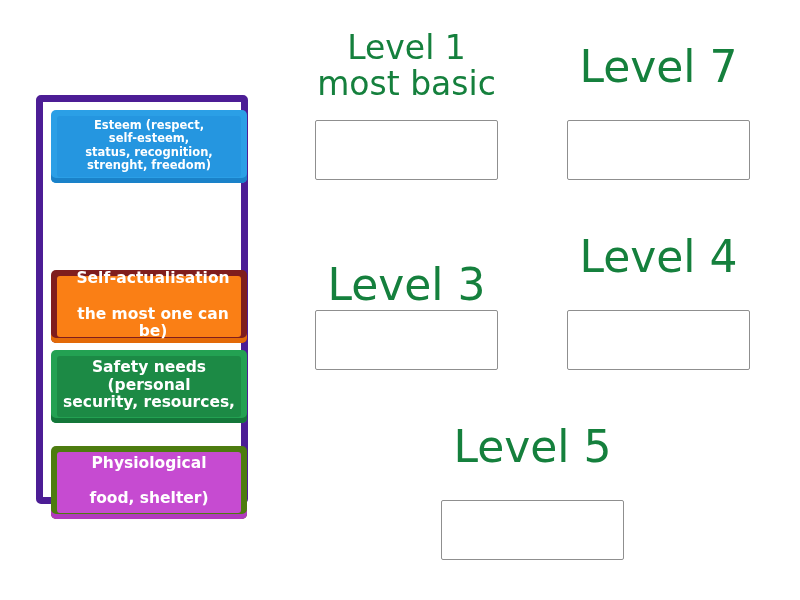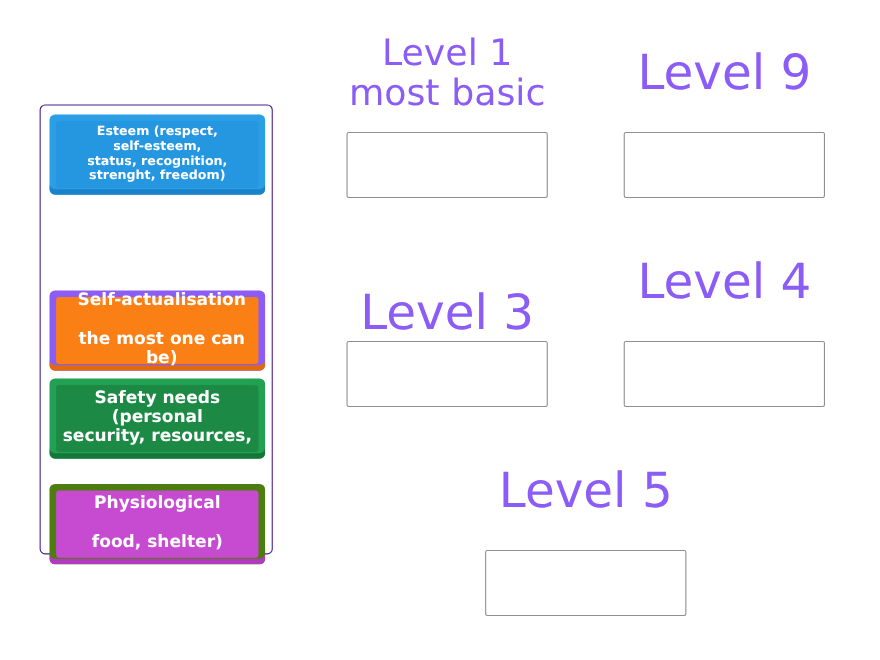--- a/index.html
+++ b/index.html
@@ -2,49 +2,49 @@
 <html><head>
   <meta charset="utf-8">
   <style>
     html, body { margin: 0; padding: 0; }
     body {
       width: 800px; height: 600px; background: #ffffff; position: relative; overflow: hidden;
       font-family: "DejaVu Sans", sans-serif;
     }
     .tray {
       position: absolute; left: 36px; top: 95px; width: 212px; height: 409px;
-      border: 1px solid #4c1d95; border-radius: 5px; background: #fff;
+      border: 7px solid #4c1d95; border-radius: 5px; background: #fff;
       box-sizing: border-box;
     }
     .card {
       position: absolute; left: 8px; width: 196px; height: 73px;
       border-radius: 5px; box-sizing: border-box;
       color: #fff; font-weight: bold; text-align: center;
       display: flex; align-items: center; justify-content: center;
       line-height: 1.15; cursor: grab; padding: 4px 4px 6px 4px;
     }
     .card .inner {
       position: absolute; left: 6px; right: 6px; top: 6px; bottom: 6px; border-radius: 3px;
     }
     .card span { position: relative; z-index: 1; }
     .card.small { font-size: 11.5px; }
     .card.large { font-size: 15.5px; }
     .c-blue { top: 8px; background: #2b9fe6; box-shadow: inset 0 -5px 0 #1a82c9; }
     .c-blue .inner { background: #2596e0; }
     .c-red { top: 88px; background: #e0253f; box-shadow: inset 0 -5px 0 #b81028; }
     .c-red .inner { background: #d81a33; }
-    .c-orange { top: 168px; background: #8b5cf6; box-shadow: inset 0 -5px 0 #e36a08; padding-left: 12px; }
+    .c-orange { top: 168px; background: #7f1d1d; box-shadow: inset 0 -5px 0 #e36a08; padding-left: 12px; }
     .c-orange .inner { background: #fa7f15; }
     .c-green { top: 248px; background: #23a152; box-shadow: inset 0 -5px 0 #14773a; }
     .c-green .inner { background: #1c8a45; }
     .c-purple { top: 344px; background: #4d7c0f; box-shadow: inset 0 -5px 0 #b23abf; }
     .c-purple .inner { background: #c64bd1; }
 
     .level-label {
-      position: absolute; color: #8b5cf6; text-align: center; font-family: "DejaVu Sans", sans-serif;
+      position: absolute; color: #15803d; text-align: center; font-family: "DejaVu Sans", sans-serif;
       font-weight: normal;
     }
     .level-label.big { font-size: 44px; line-height: 50px; }
     .level-label.two { font-size: 33px; line-height: 36px; }
     .drop-box {
       position: absolute; width: 183px; height: 60px; box-sizing: border-box;
       border: 1px solid #8f8f8f; border-radius: 2px; background: #fff;
     }
   </style>
 </head>
@@ -84,21 +84,21 @@
     </span>
   </div>
 </div>
 
 <div class="level-label two" style="left:305px; top:30px; width:203px;">
   <span>Level 1</span><br>
   <span>most basic</span>
 </div>
 <div class="drop-box" style="left:315px; top:120px;"></div>
 
-<div class="level-label big" style="left:557px; top:42px; width:203px;">Level 9</div>
+<div class="level-label big" style="left:557px; top:42px; width:203px;">Level 7</div>
 <div class="drop-box" style="left:567px; top:120px;"></div>
 
 <div class="level-label big" style="left:305px; top:232px; width:203px;margin-top:28px;">Level 3</div>
 <div class="drop-box" style="left:315px; top:310px;"></div>
 
 <div class="level-label big" style="left:557px; top:232px; width:203px;">Level 4</div>
 <div class="drop-box" style="left:567px; top:310px;"></div>
 
 <div class="level-label big" style="left:431px; top:422px; width:203px;">Level 5</div>
 <div class="drop-box" style="left:441px; top:500px;"></div>

